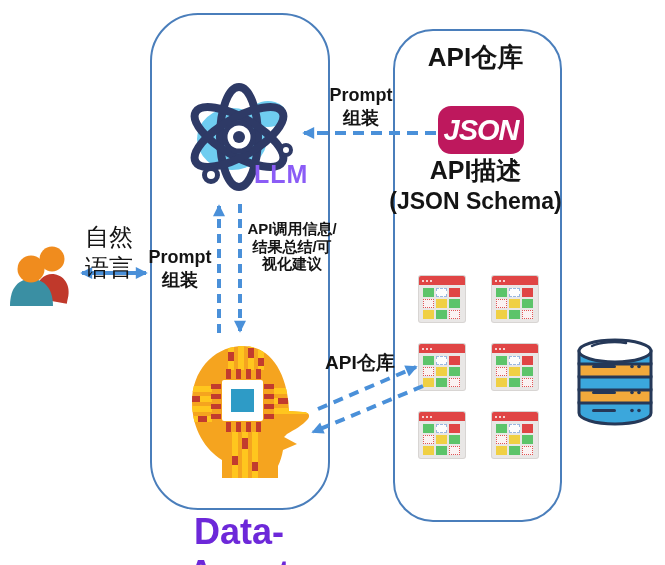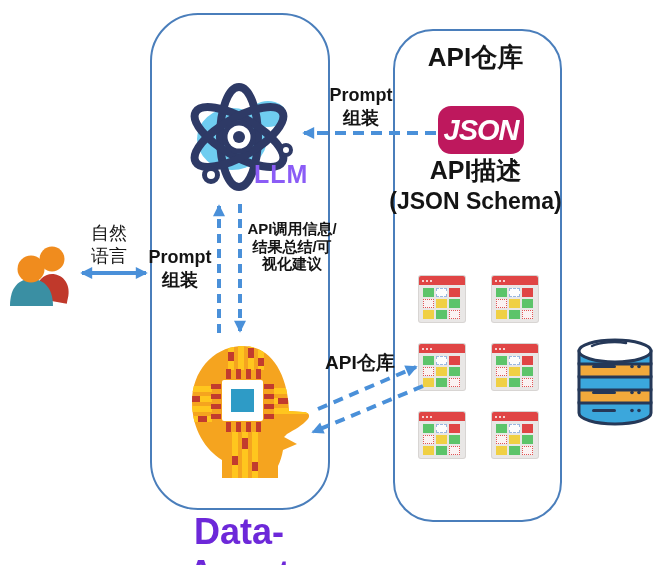--- a/index.html
+++ b/index.html
@@ -10,21 +10,21 @@
   .abs{position:absolute;}
   
   .container{position:absolute;border:2px solid #4a7ebb;background:transparent;z-index:1;}
   #agent-box{left:150px;top:13px;width:176px;height:493px;border-radius:48px;}
   #api-box{left:393px;top:29px;width:165px;height:489px;border-radius:40px;}
   
   #arrow-layer{position:absolute;left:0;top:0;width:665px;height:565px;z-index:5;pointer-events:none;}
   
   .lbl{position:absolute;color:#141414;z-index:6;}
   .center{text-align:center;}
-  #natural-language-label{left:84px;top:222px;width:50px;font-size:18px;line-height:1.28;}
+  #natural-language-label{left:84px;top:222px;width:50px;font-size:24px;line-height:1.28;}
   #prompt-mid-label{left:146px;top:246px;width:68px;font-size:18px;font-weight:bold;line-height:1.25;}
   #llm-down-label{left:245px;top:220px;width:94px;font-size:15px;font-weight:bold;line-height:1.18;}
   #prompt-top-label{left:327px;top:84px;width:68px;font-size:18px;font-weight:bold;line-height:1.25;}
   #api-call-label{left:325px;top:350px;font-size:19px;font-weight:bold;}
   #llm-label{left:254px;top:160px;font-size:25px;font-weight:bold;color:#8b5cf6;letter-spacing:1px;}
   #data-agent-label{left:150px;top:511px;width:178px;font-size:36px;font-weight:bold;color:#6d28d9;}
   #api-repo-title{left:393px;top:40px;width:165px;font-size:26px;font-weight:bold;}
   #api-desc-1{left:393px;top:154px;width:165px;font-size:25px;font-weight:bold;}
   #api-desc-2{left:385px;top:188px;width:181px;font-size:23px;font-weight:bold;white-space:nowrap;}
   

